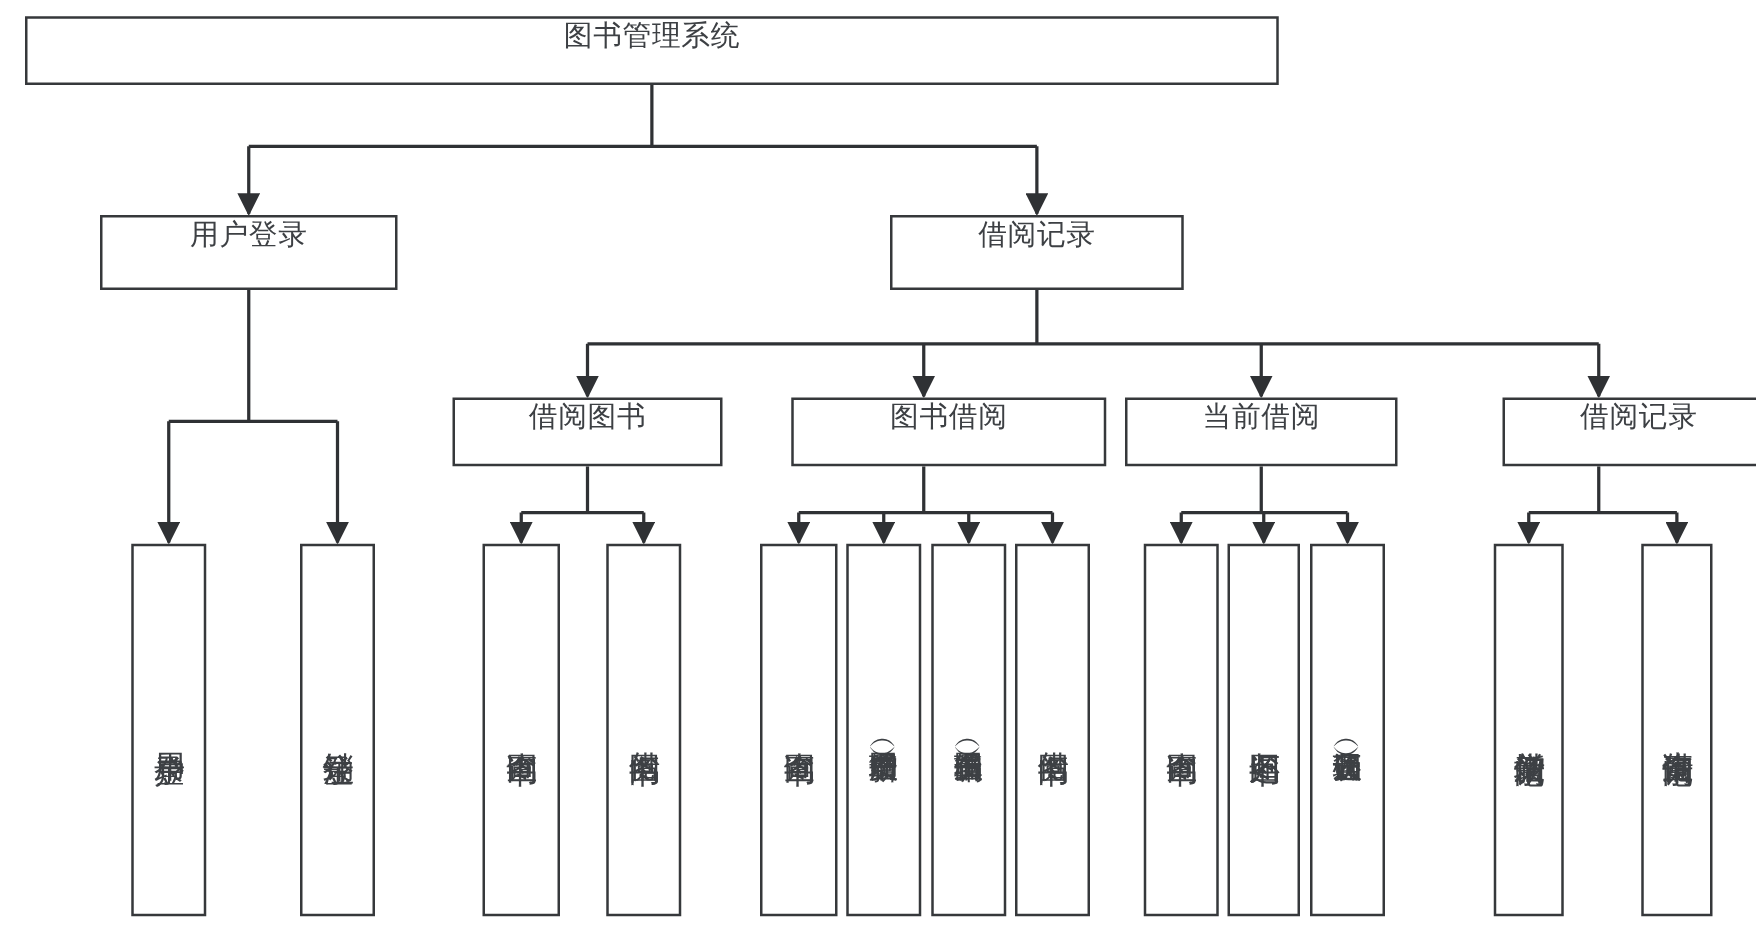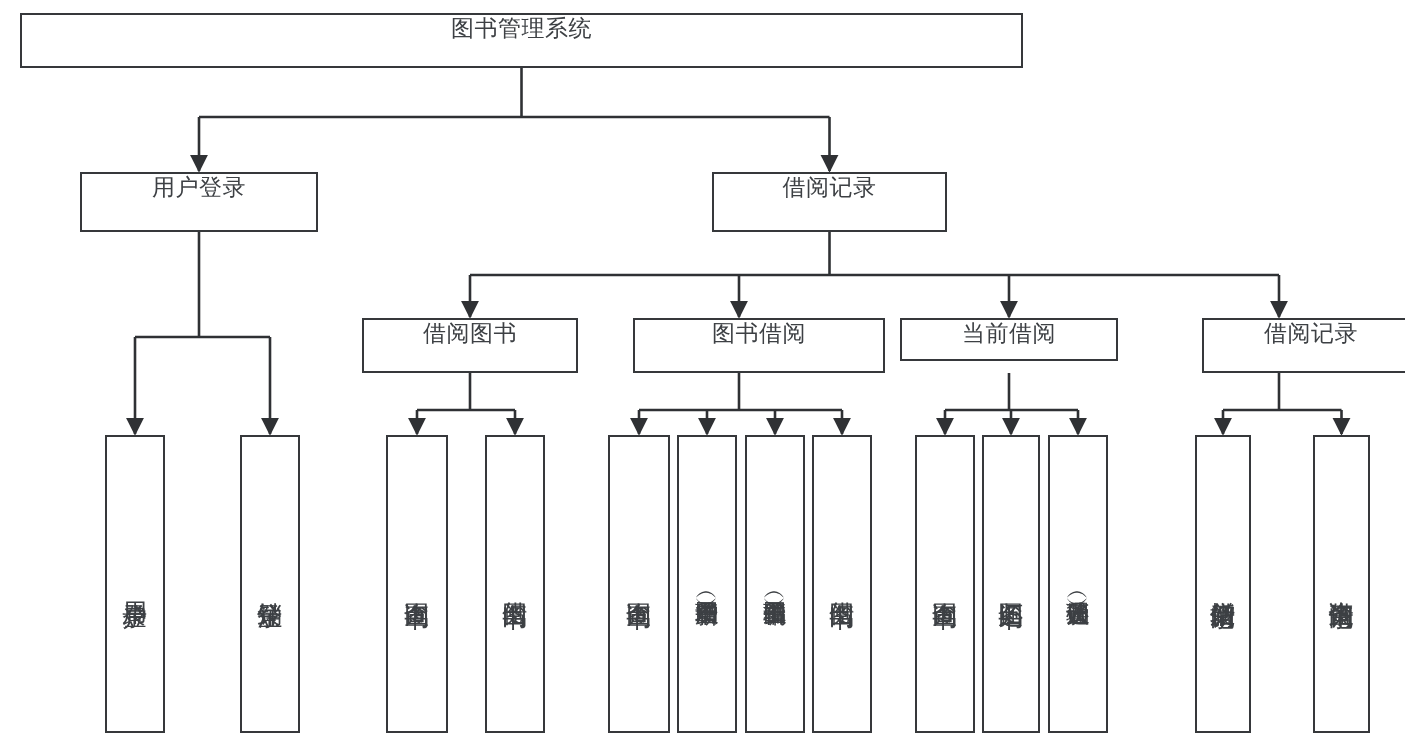--- a/index.html
+++ b/index.html
@@ -136,21 +136,21 @@
       </div>
       <div class="node h" style="left: 712px; top: 172px; width: 235px; height: 60px;">
         <span class="lbl">借阅记录</span>
       </div>
       <div class="node h" style="left: 362px; top: 318px; width: 216px; height: 55px;">
         <span class="lbl">借阅图书</span>
       </div>
       <div class="node h" style="left: 633px; top: 318px; width: 252px; height: 55px;">
         <span class="lbl">图书借阅</span>
       </div>
-      <div class="node h" style="left: 900px; top: 318px; width: 218px; height: 43px;">
+      <div class="node h" style="left: 900px; top: 318px; width: 218px; height: 55px;">
         <span class="lbl">当前借阅</span>
       </div>
       <div class="node h" style="left: 1202px; top: 318px; width: 218px; height: 55px;">
         <span class="lbl">借阅记录</span>
       </div>
       <div class="node v" style="left: 105px; top: 435px; width: 60px; height: 298px;">
         <span class="lbl">用户登录</span>
       </div>
       <div class="node v" style="left: 240px; top: 435px; width: 60px; height: 298px;">
         <span class="lbl">注销登录</span>

